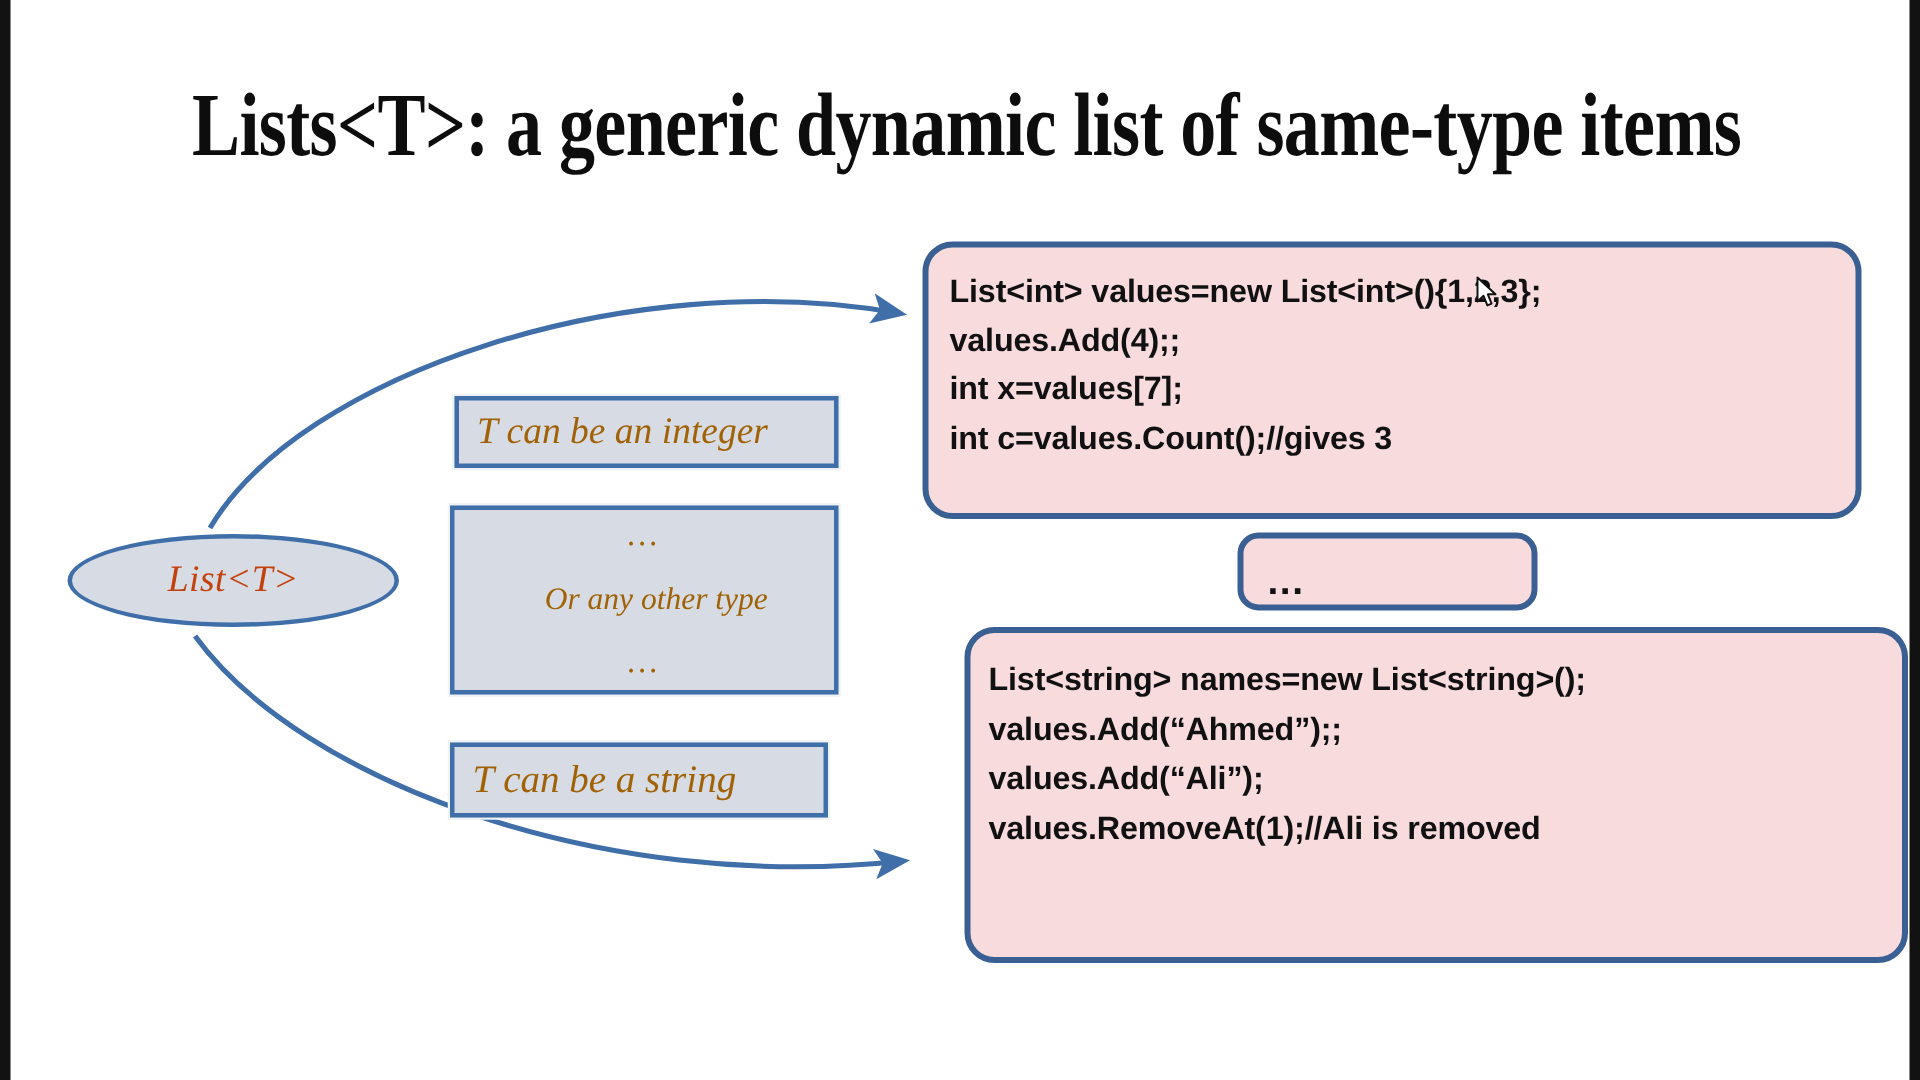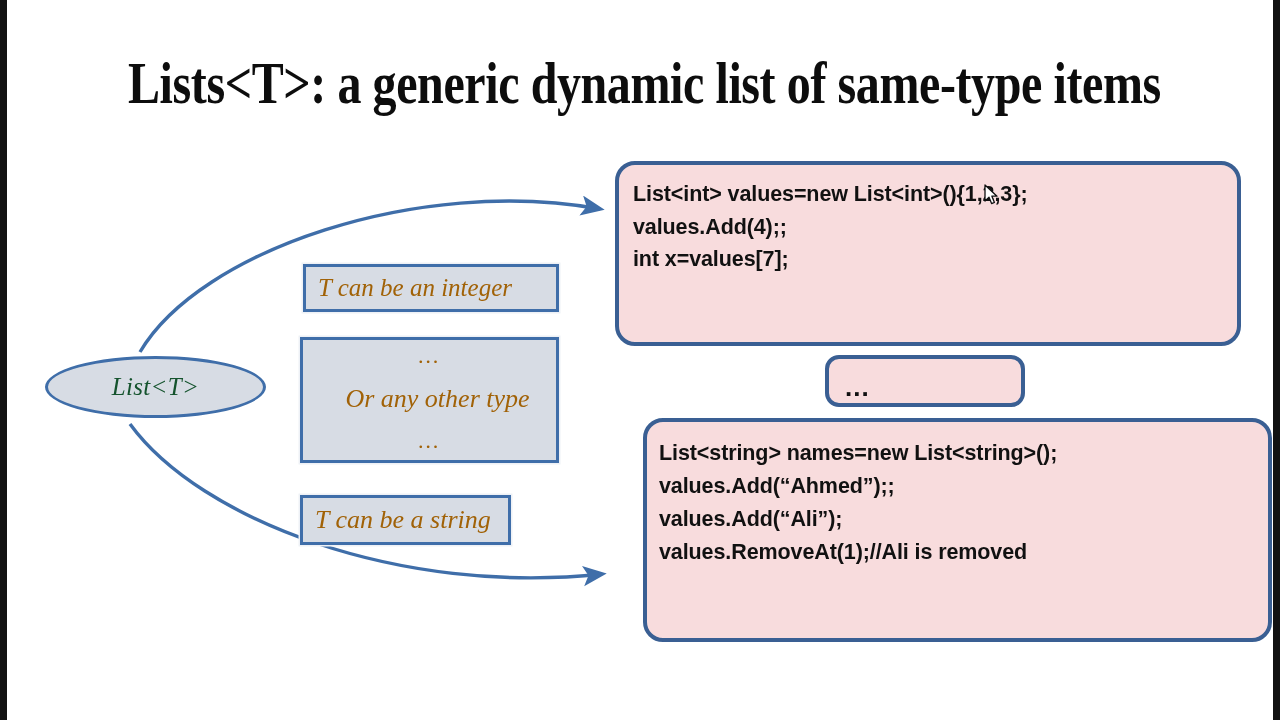--- a/index.html
+++ b/index.html
@@ -75,21 +75,21 @@
   }
   #ellipse-node .ell-label {
     position: absolute;
     inset: 0;
     display: flex;
     align-items: center;
     justify-content: center;
     font-family: "Liberation Serif", serif;
     font-style: italic;
     font-size: 25px;
-    color: #14532d;
+    color: #c2410c;
     letter-spacing: 0.3px;
   }
 
   
   .gbox {
     position: absolute;
     background: #d7dce4;
     border: 3px solid #3f6ea9;
     box-shadow: 0 0 0 1.5px #eef1f6;
     box-sizing: border-box;
@@ -113,31 +113,31 @@
     font-size: 25px;
     justify-content: space-between;
     padding: 5px 0 8px 0;
   }
   #gbox-any .dots-top {
     font-size: 22px;
     line-height: 22px;
     letter-spacing: 2px;
   }
   #gbox-any .mid-text {
-    font-size: 26px;
+    font-size: 21px;
     line-height: 30px;
     margin-left: 16px;
   }
   #gbox-any .dots-bot {
     font-size: 22px;
     line-height: 22px;
     letter-spacing: 2px;
   }
   #gbox-string {
-    left: 300px; top: 495px; width: 211px; height: 50px;
+    left: 300px; top: 495px; width: 252px; height: 50px;
     font-size: 26px;
     align-items: flex-start;
     padding-left: 12px;
   }
 
   
   .pbox {
     position: absolute;
     background: #f8dcdd;
     border: 4px solid #3a5f93;
@@ -227,20 +227,21 @@
   </div>
 
   <div class="gbox" id="gbox-string">
     <span>T can be a string</span>
   </div>
 
   <div class="pbox" id="pbox-int">
     <div class="code-line">List&lt;int&gt; values=new List&lt;int&gt;(){1,2,3};</div>
     <div class="code-line">values.Add(4);;</div>
     <div class="code-line">int x=values[7];</div>
+    <div class="code-line">int c=values.Count();//gives 3</div>
   </div>
 
   <div class="pbox" id="pbox-dots">
     <span class="dots-label">...</span>
   </div>
 
   <div class="pbox" id="pbox-str">
     <div class="code-line">List&lt;string&gt; names=new List&lt;string&gt;();</div>
     <div class="code-line">values.Add(“Ahmed”);;</div>
     <div class="code-line">values.Add(“Ali”);</div>

